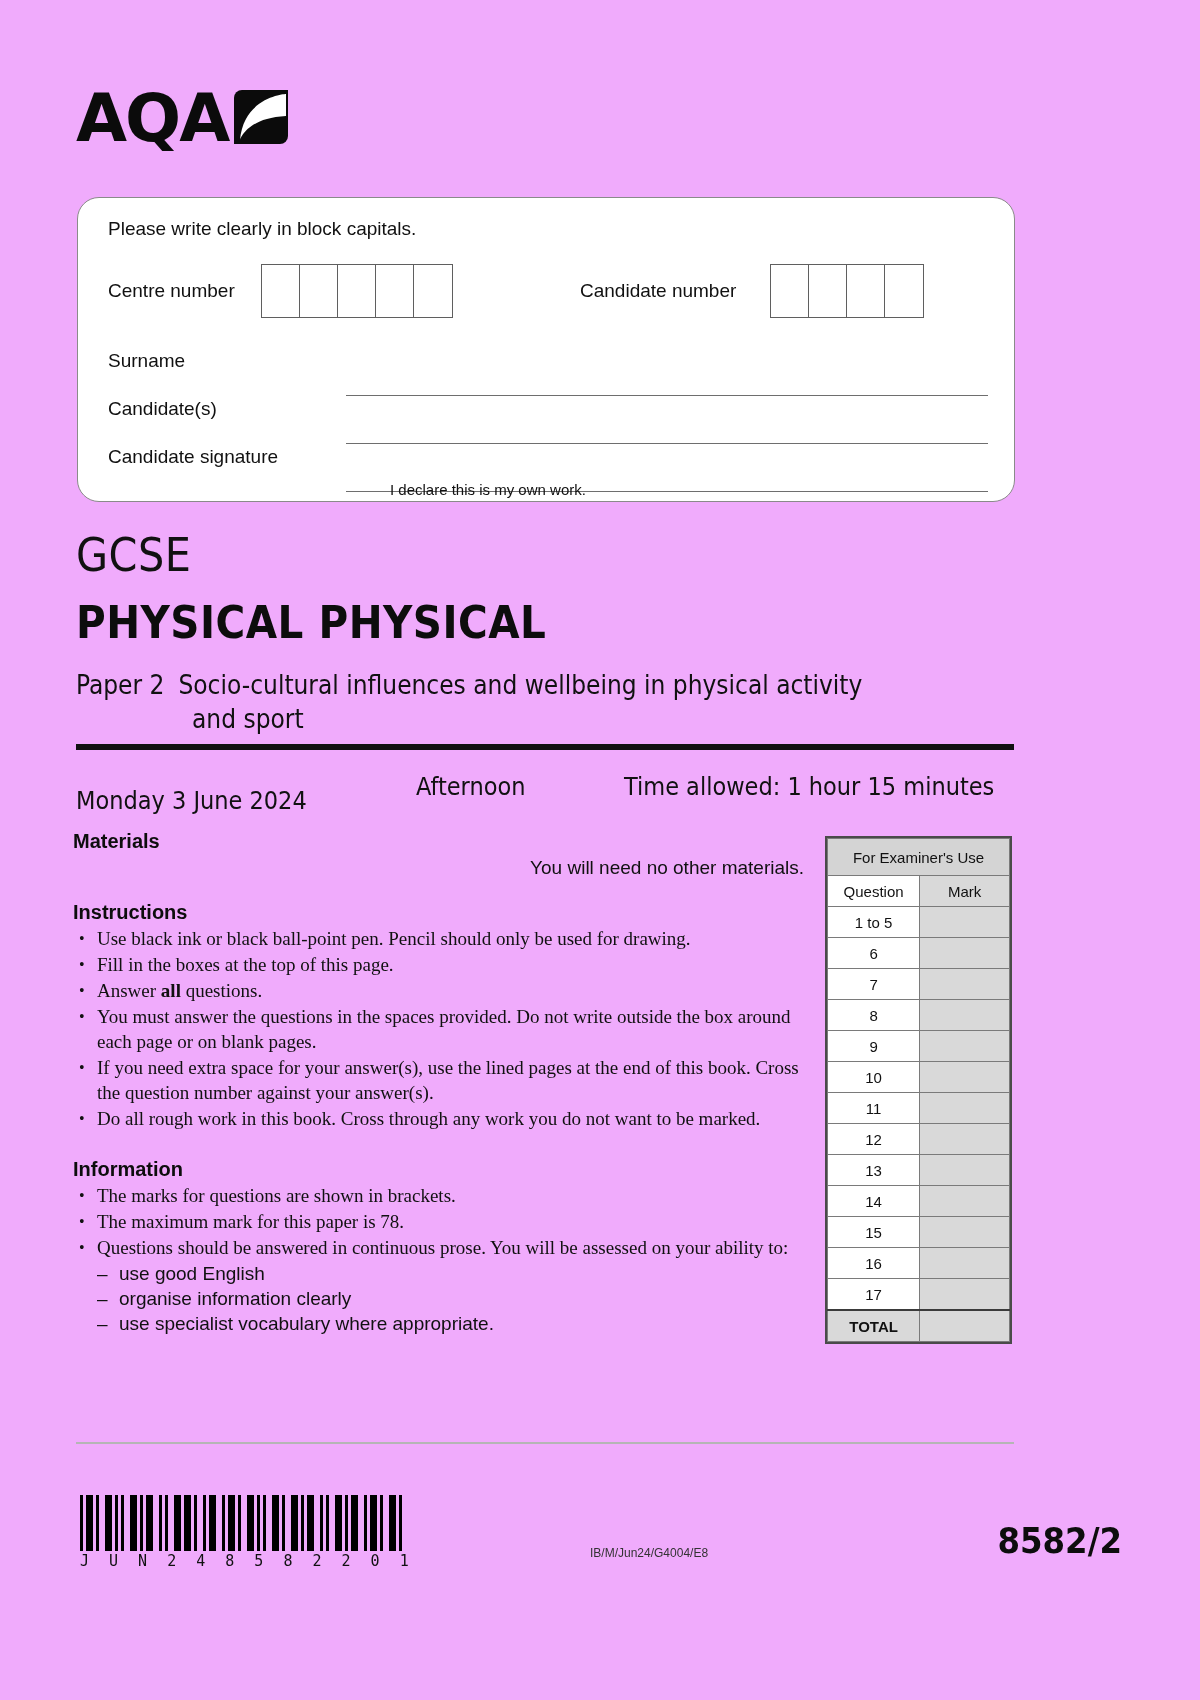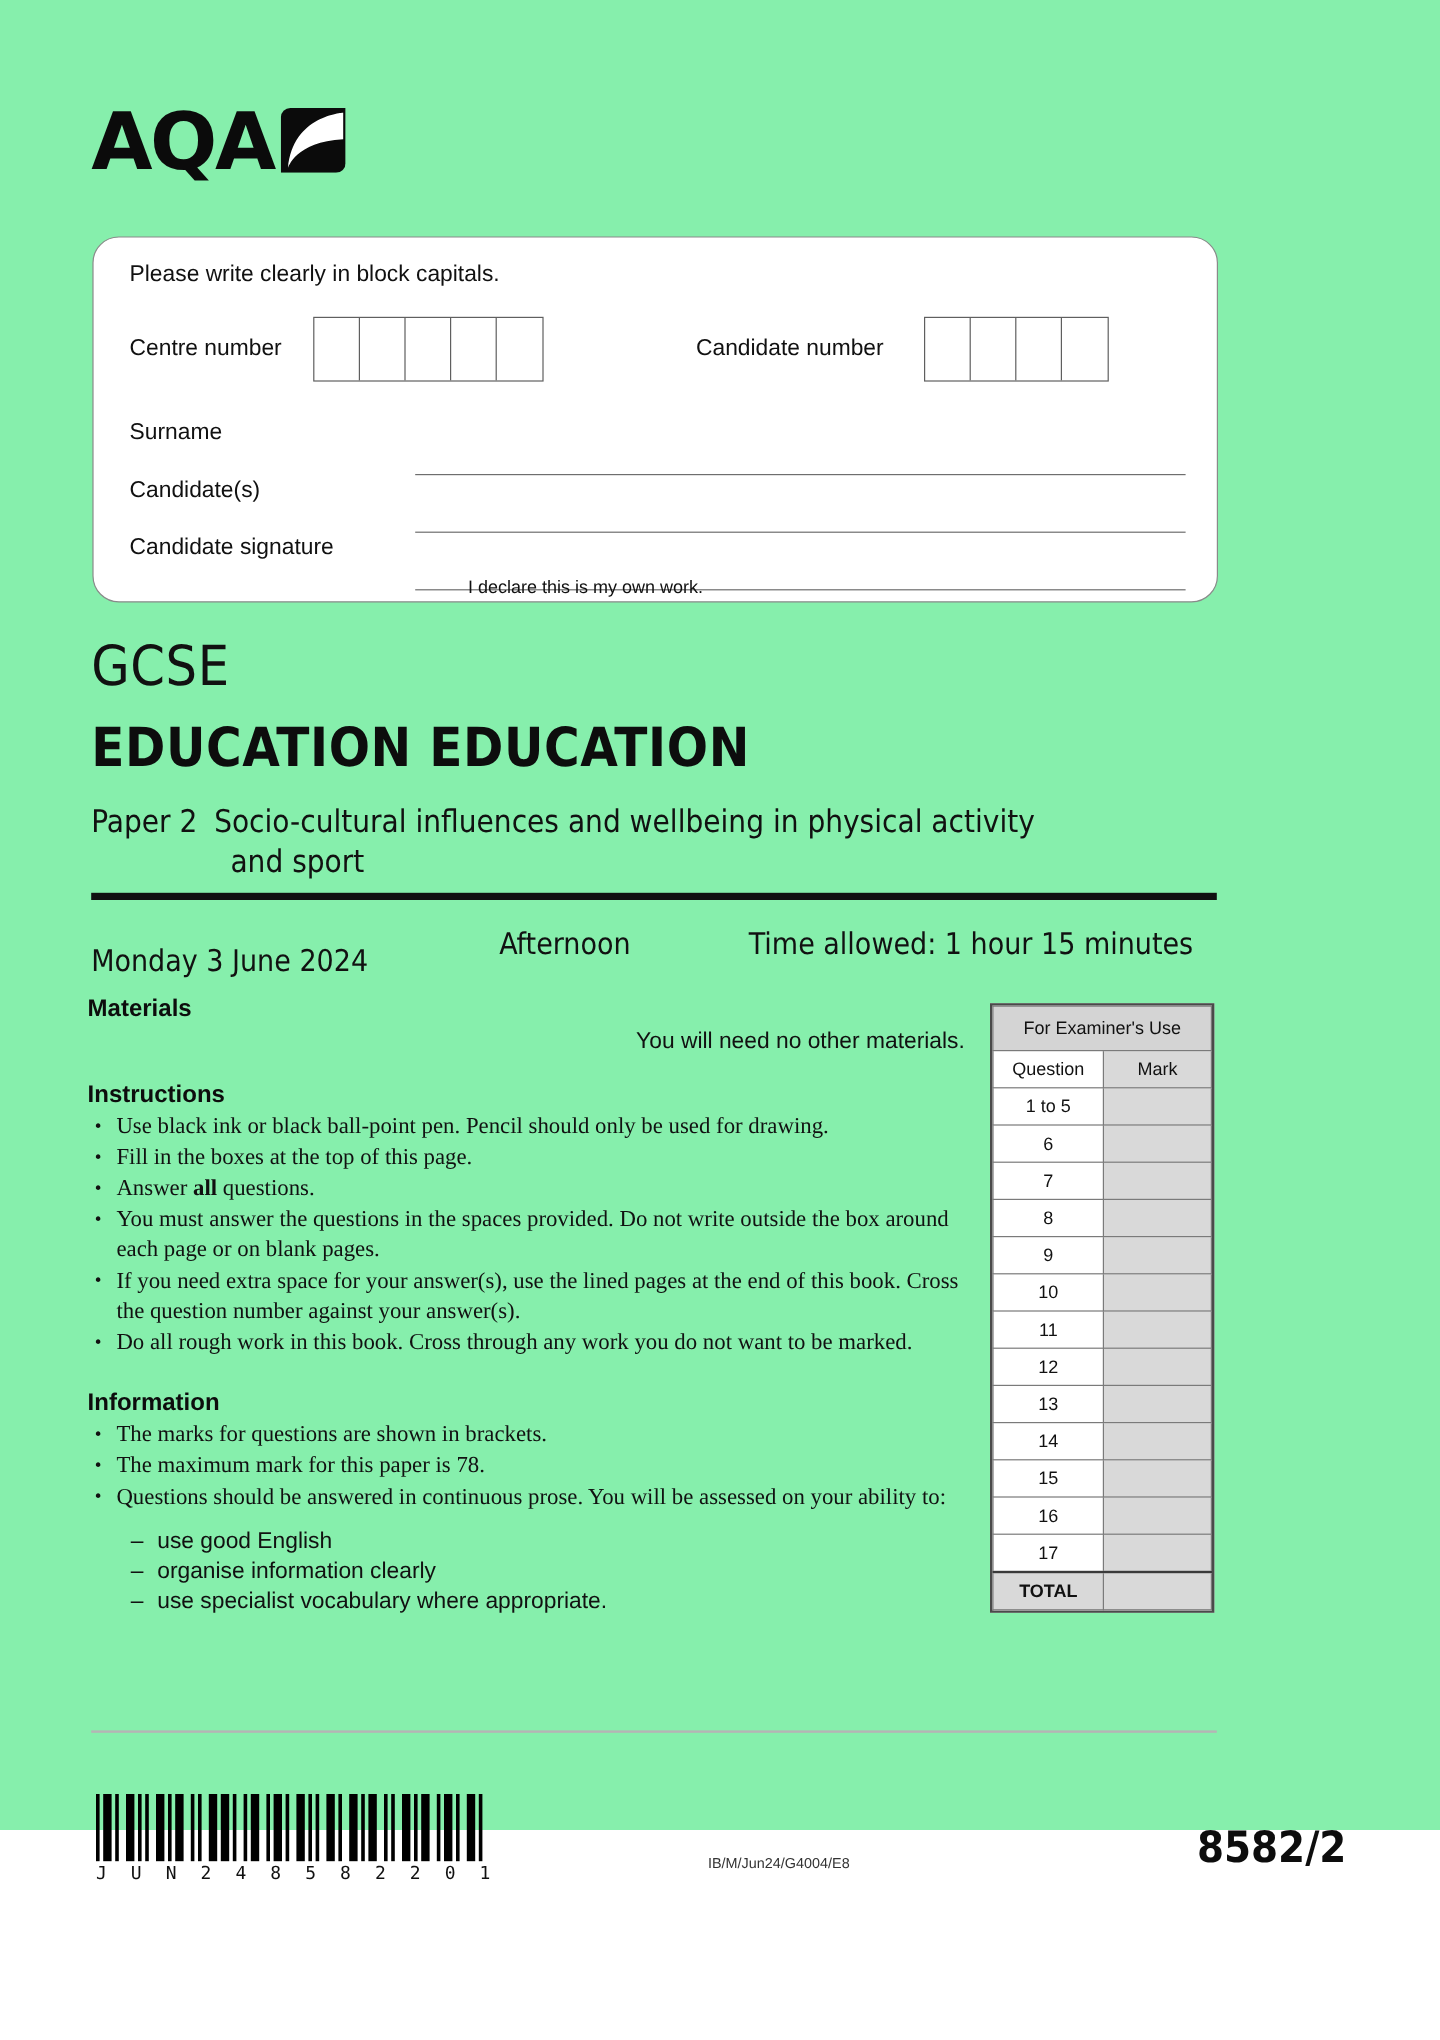--- a/index.html
+++ b/index.html
@@ -12,22 +12,22 @@
     height: 1700px;
     font-family: "Liberation Sans", sans-serif;
     color: #000000;
     position: relative;
     overflow: hidden;
   }
   .page {
     position: absolute;
     left: 0; top: 0;
     width: 1200px;
-    height: 1525px;
-    background: #86efac;
+    height: 1700px;
+    background: #f0abfc;
   }
 
   
   .logo {
     position: absolute;
     left: 76px;
     top: 86px;
     display: flex;
     align-items: flex-start;
   }
@@ -222,21 +222,21 @@
     content: "\2022";
     position: absolute;
     left: 6px;
     top: 0;
     font-size: 16px;
   }
   .spacer-sm { height: 18px; }
   .spacer-md { height: 26px; }
   ul.dashes {
     list-style: none;
-    margin: 12px;
+    margin: 0;
     padding: 0 0 0 24px;
   }
   ul.dashes > li {
     position: relative;
     padding-left: 22px;
     font-size: 19px;
     line-height: 25px;
     color: #111;
   }
   ul.dashes > li::before {
@@ -392,21 +392,21 @@
       <span class="name-rule"></span>
     </div>
     <div class="name-row" style="top:248px;">
       <span class="name-label">Candidate signature</span>
       <span class="name-rule"></span>
     </div>
     <div class="declare">I declare this is my own work.</div>
   </div>
 
   <div class="qual">GCSE</div>
-  <div class="subject">EDUCATION EDUCATION</div>
+  <div class="subject">PHYSICAL PHYSICAL</div>
   <div class="paper-line">
     <span class="pnum">Paper 2</span><span class="ptitle">Socio-cultural influences and wellbeing in physical activity</span>
     <span class="paper-cont">and sport</span>
   </div>
   <div class="rule-thick"></div>
 
   <div class="datetime">
     <span class="dt-date">Monday 3 June 2024</span>
     <span class="dt-session">Afternoon</span>
     <span class="dt-time">Time allowed: 1 hour 15 minutes</span>

